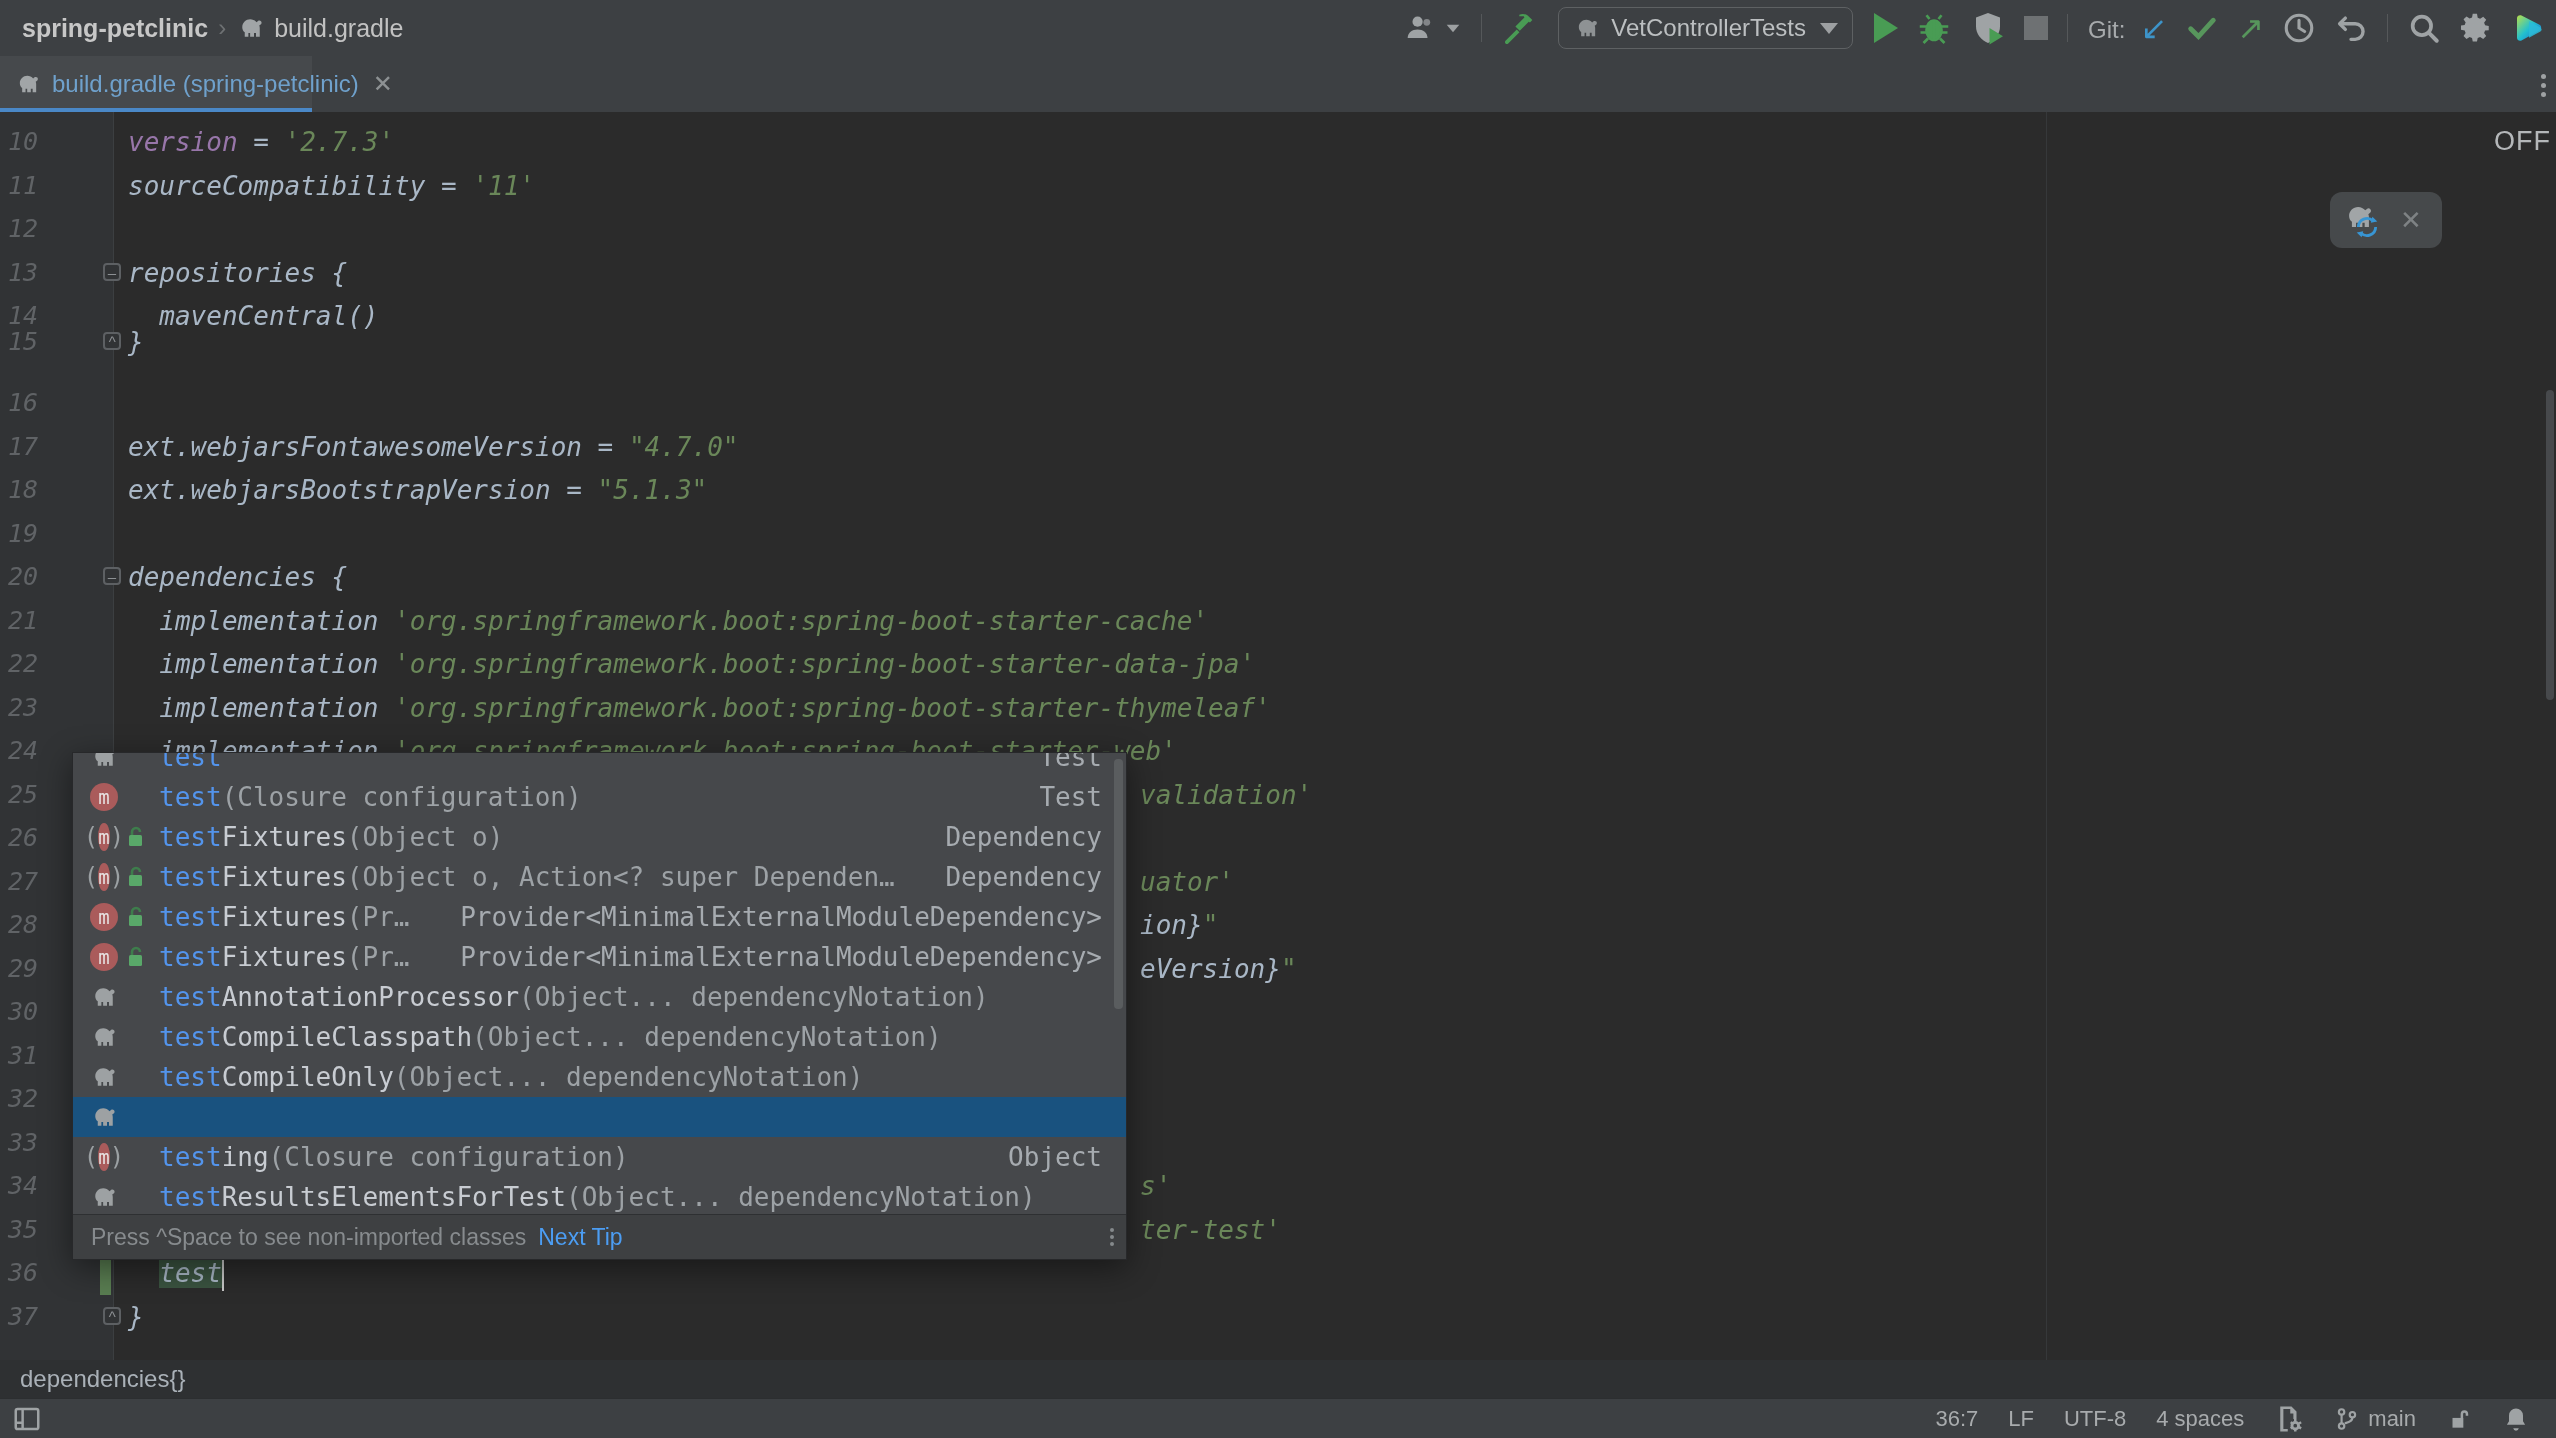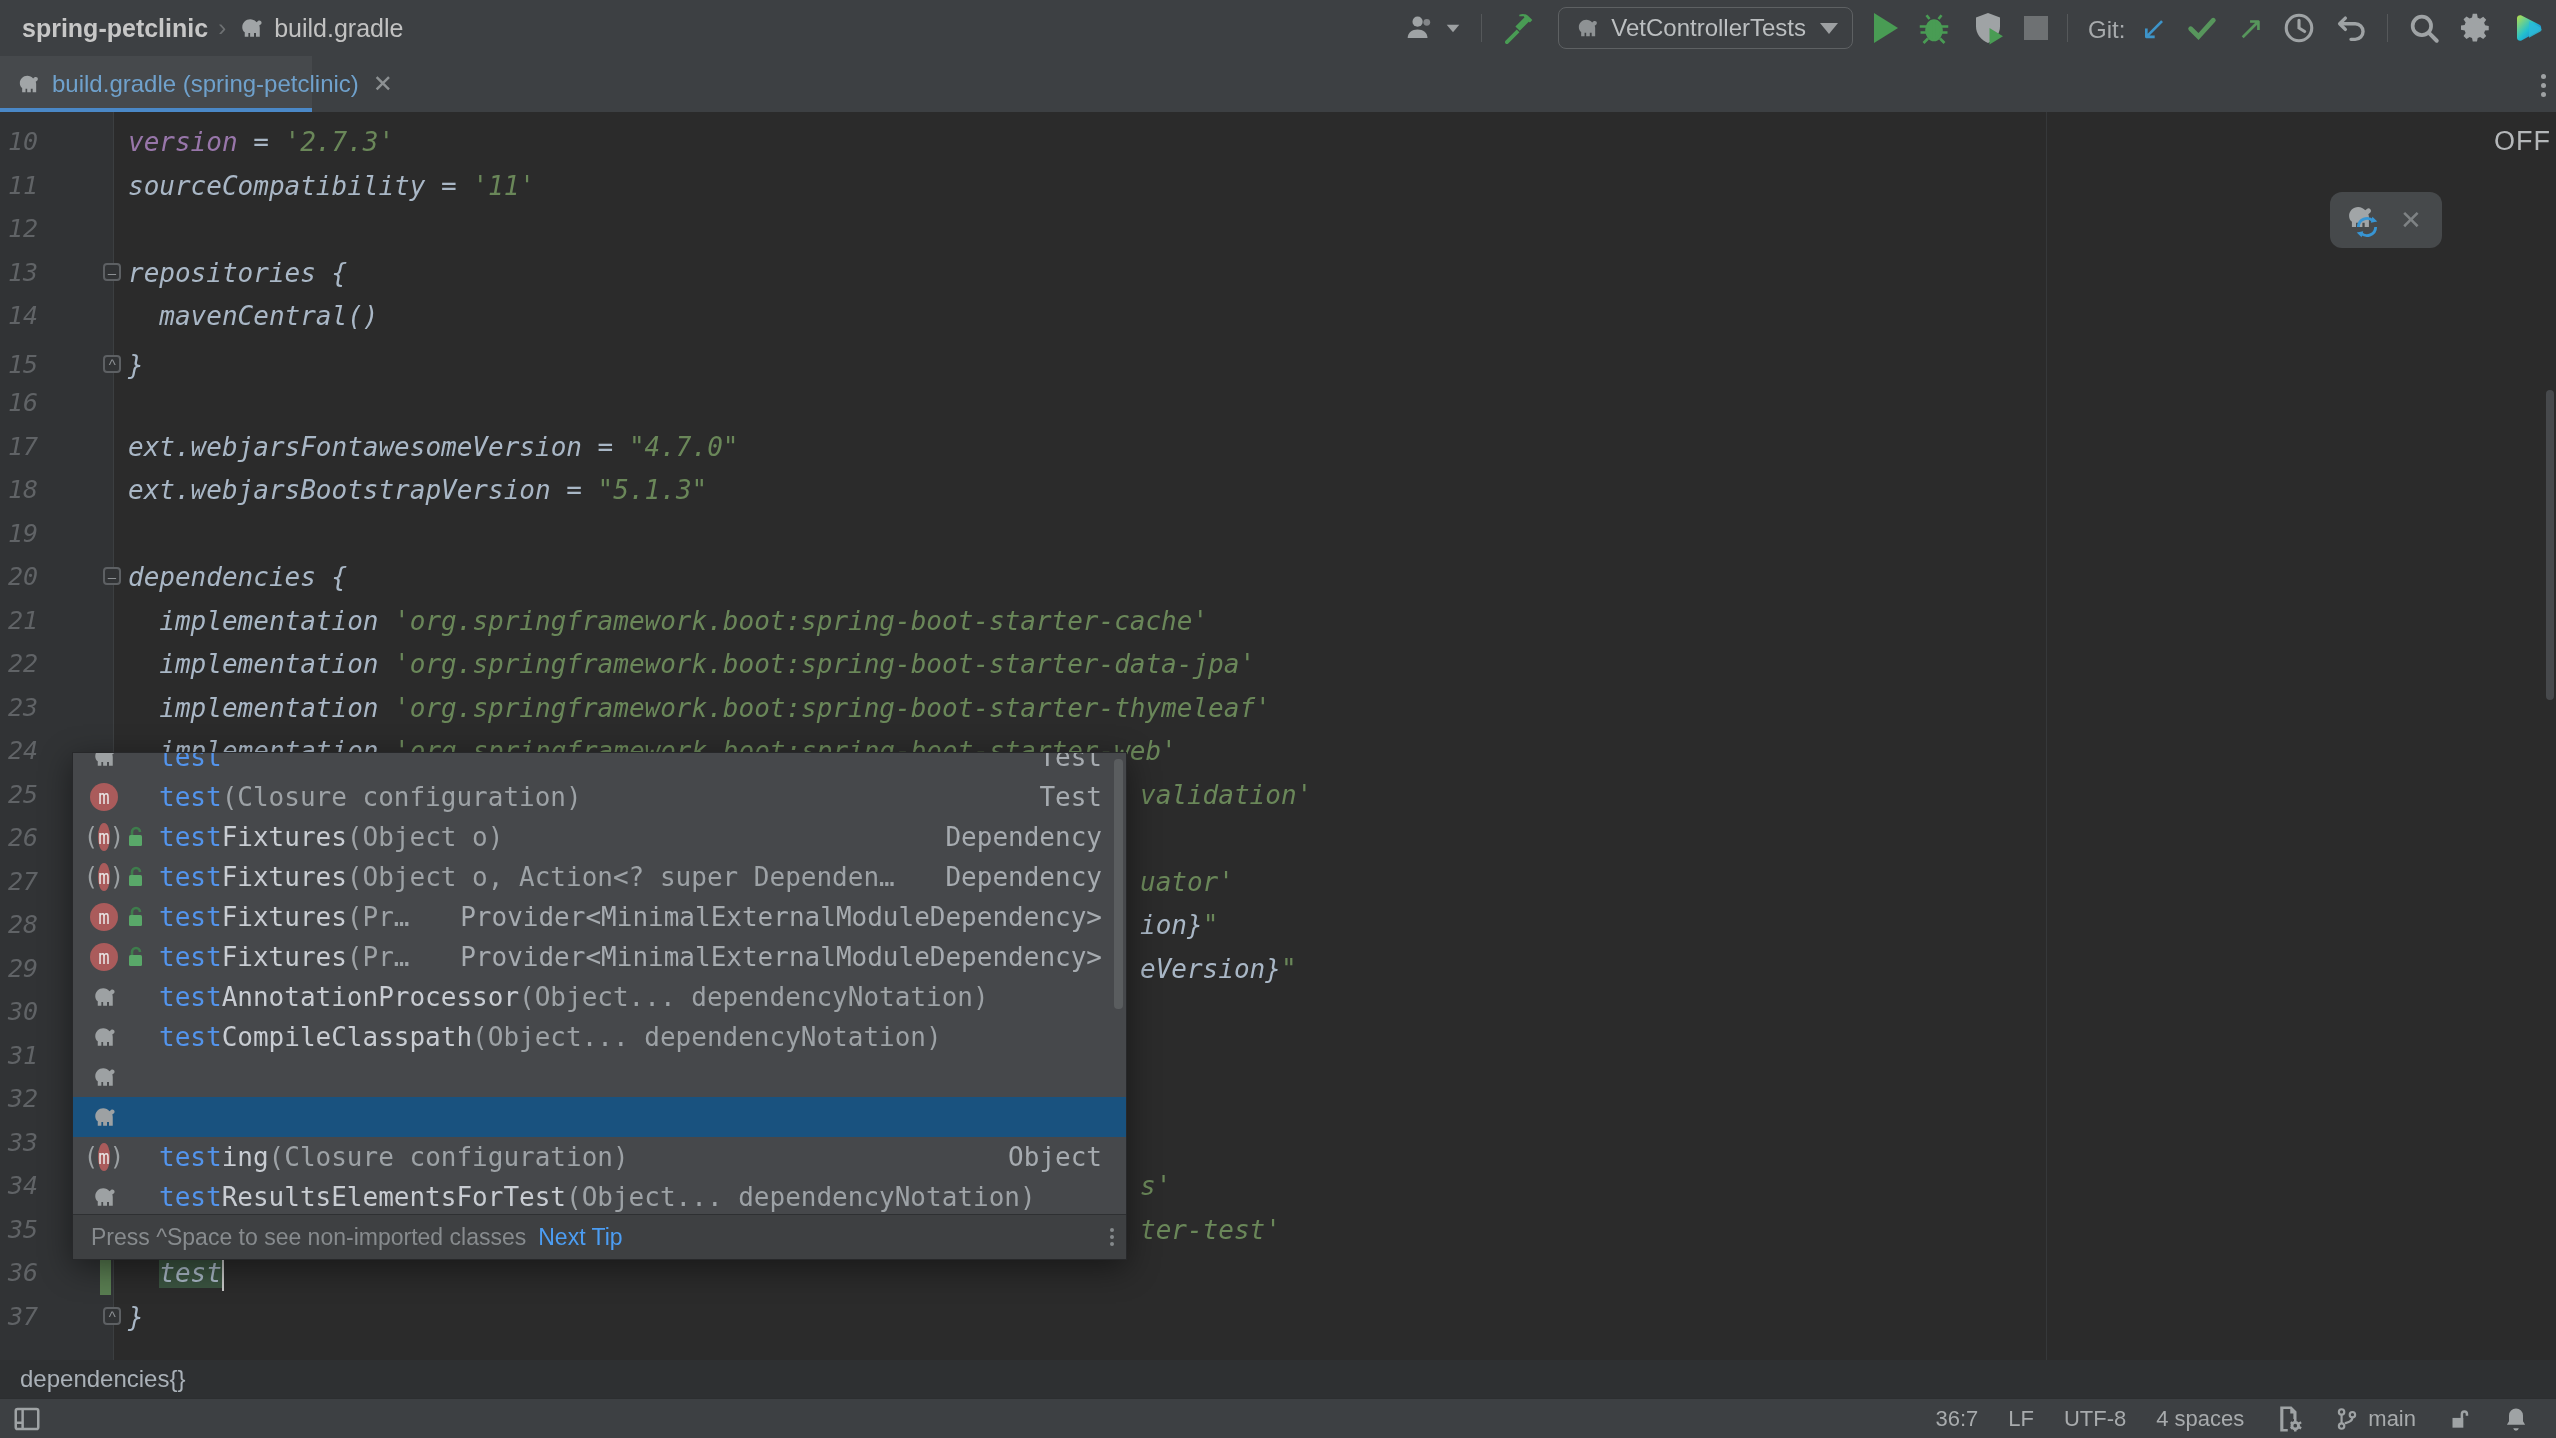--- a/index.html
+++ b/index.html
@@ -273,21 +273,21 @@
         </div>
         <div class="code-line" style="top: 138.5px;">
           <div class="line-num">13</div>
           <div class="fold">–</div>
           <div class="code-text"><span class="seg-plain">repositories {</span></div>
         </div>
         <div class="code-line" style="top: 182px;">
           <div class="line-num">14</div>
           <div class="code-text"><span class="seg-plain">  mavenCentral()</span></div>
         </div>
-        <div class="code-line" style="top: 231px;">
+        <div class="code-line" style="top: 208px;">
           <div class="line-num">15</div>
           <div class="fold">^</div>
           <div class="code-text"><span class="seg-plain">}</span></div>
         </div>
         <div class="code-line" style="top: 269px;">
           <div class="line-num">16</div>
         </div>
         <div class="code-line" style="top: 312.5px;">
           <div class="line-num">17</div>
           <div class="code-text"><span class="seg-plain">ext.webjarsFontawesomeVersion = </span><span class="seg-str">"4.7.0"</span></div>
@@ -419,21 +419,21 @@
                 <path d="M6 9V6a4 4 0 0 1 8 0" stroke="#3e7d4c" stroke-width="2.6" fill="none"></path>
               </svg></span><span class="p-name"><span class="p-prefix">test</span><span class="p-rest">Fixtures</span><span class="p-params">(Pr…</span></span><span class="p-type">Provider&lt;MinimalExternalModuleDependency&gt;</span></div>
           <div class="p-row"><span class="p-ic"><svg width="30" height="30" viewBox="0 0 24 24">
                 <path fill="#9da1a3" d="M7 19v-3.6C5.8 14.6 5 13 5 11.3 5 7.8 7.9 5 11.4 5c2 0 3.8.9 5 2.3l1.2-1c.7-.6 1.8-.5 2.4.2.6.7.6 1.7 0 2.4l-1.4 1.1c.3.7.4 1.4.4 2.1V19h-3v-3h-1.6v3h-3.1v-3H9.9v3H7z"></path>
               </svg></span><span class="p-ic2"></span><span class="p-name"><span class="p-prefix">test</span><span class="p-rest">AnnotationProcessor</span><span class="p-params">(Object... dependencyNotation)</span></span><span class="p-type"></span></div>
           <div class="p-row"><span class="p-ic"><svg width="30" height="30" viewBox="0 0 24 24">
                 <path fill="#9da1a3" d="M7 19v-3.6C5.8 14.6 5 13 5 11.3 5 7.8 7.9 5 11.4 5c2 0 3.8.9 5 2.3l1.2-1c.7-.6 1.8-.5 2.4.2.6.7.6 1.7 0 2.4l-1.4 1.1c.3.7.4 1.4.4 2.1V19h-3v-3h-1.6v3h-3.1v-3H9.9v3H7z"></path>
               </svg></span><span class="p-ic2"></span><span class="p-name"><span class="p-prefix">test</span><span class="p-rest">CompileClasspath</span><span class="p-params">(Object... dependencyNotation)</span></span><span class="p-type"></span></div>
           <div class="p-row"><span class="p-ic"><svg width="30" height="30" viewBox="0 0 24 24">
                 <path fill="#9da1a3" d="M7 19v-3.6C5.8 14.6 5 13 5 11.3 5 7.8 7.9 5 11.4 5c2 0 3.8.9 5 2.3l1.2-1c.7-.6 1.8-.5 2.4.2.6.7.6 1.7 0 2.4l-1.4 1.1c.3.7.4 1.4.4 2.1V19h-3v-3h-1.6v3h-3.1v-3H9.9v3H7z"></path>
-              </svg></span><span class="p-ic2"></span><span class="p-type"></span></div>
+              </svg></span><span class="p-ic2"></span><span class="p-name"><span class="p-prefix">test</span><span class="p-rest">CompileOnly</span><span class="p-params">(Object... dependencyNotation)</span></span><span class="p-type"></span></div>
           <div class="p-row selected"><span class="p-ic"><svg width="30" height="30" viewBox="0 0 24 24">
                 <path fill="#9da1a3" d="M7 19v-3.6C5.8 14.6 5 13 5 11.3 5 7.8 7.9 5 11.4 5c2 0 3.8.9 5 2.3l1.2-1c.7-.6 1.8-.5 2.4.2.6.7.6 1.7 0 2.4l-1.4 1.1c.3.7.4 1.4.4 2.1V19h-3v-3h-1.6v3h-3.1v-3H9.9v3H7z"></path>
               </svg></span><span class="p-ic2"></span><span class="p-type"></span></div>
           <div class="p-row"><span class="p-ic" style="display: flex; align-items: center;"><span class="m-paren">(</span><span class="m-circle">m</span><span class="m-paren">)</span></span><span class="p-ic2"></span><span class="p-name"><span class="p-prefix">test</span><span class="p-rest">ing</span><span class="p-params">(Closure configuration)</span></span><span class="p-type">Object</span></div>
           <div class="p-row"><span class="p-ic"><svg width="30" height="30" viewBox="0 0 24 24">
                 <path fill="#9da1a3" d="M7 19v-3.6C5.8 14.6 5 13 5 11.3 5 7.8 7.9 5 11.4 5c2 0 3.8.9 5 2.3l1.2-1c.7-.6 1.8-.5 2.4.2.6.7.6 1.7 0 2.4l-1.4 1.1c.3.7.4 1.4.4 2.1V19h-3v-3h-1.6v3h-3.1v-3H9.9v3H7z"></path>
               </svg></span><span class="p-ic2"></span><span class="p-name"><span class="p-prefix">test</span><span class="p-rest">ResultsElementsForTest</span><span class="p-params">(Object... dependencyNotation)</span></span><span class="p-type"></span></div>
         </div>
       <div id="popup-scroll"></div>
       <div id="popup-footer">

